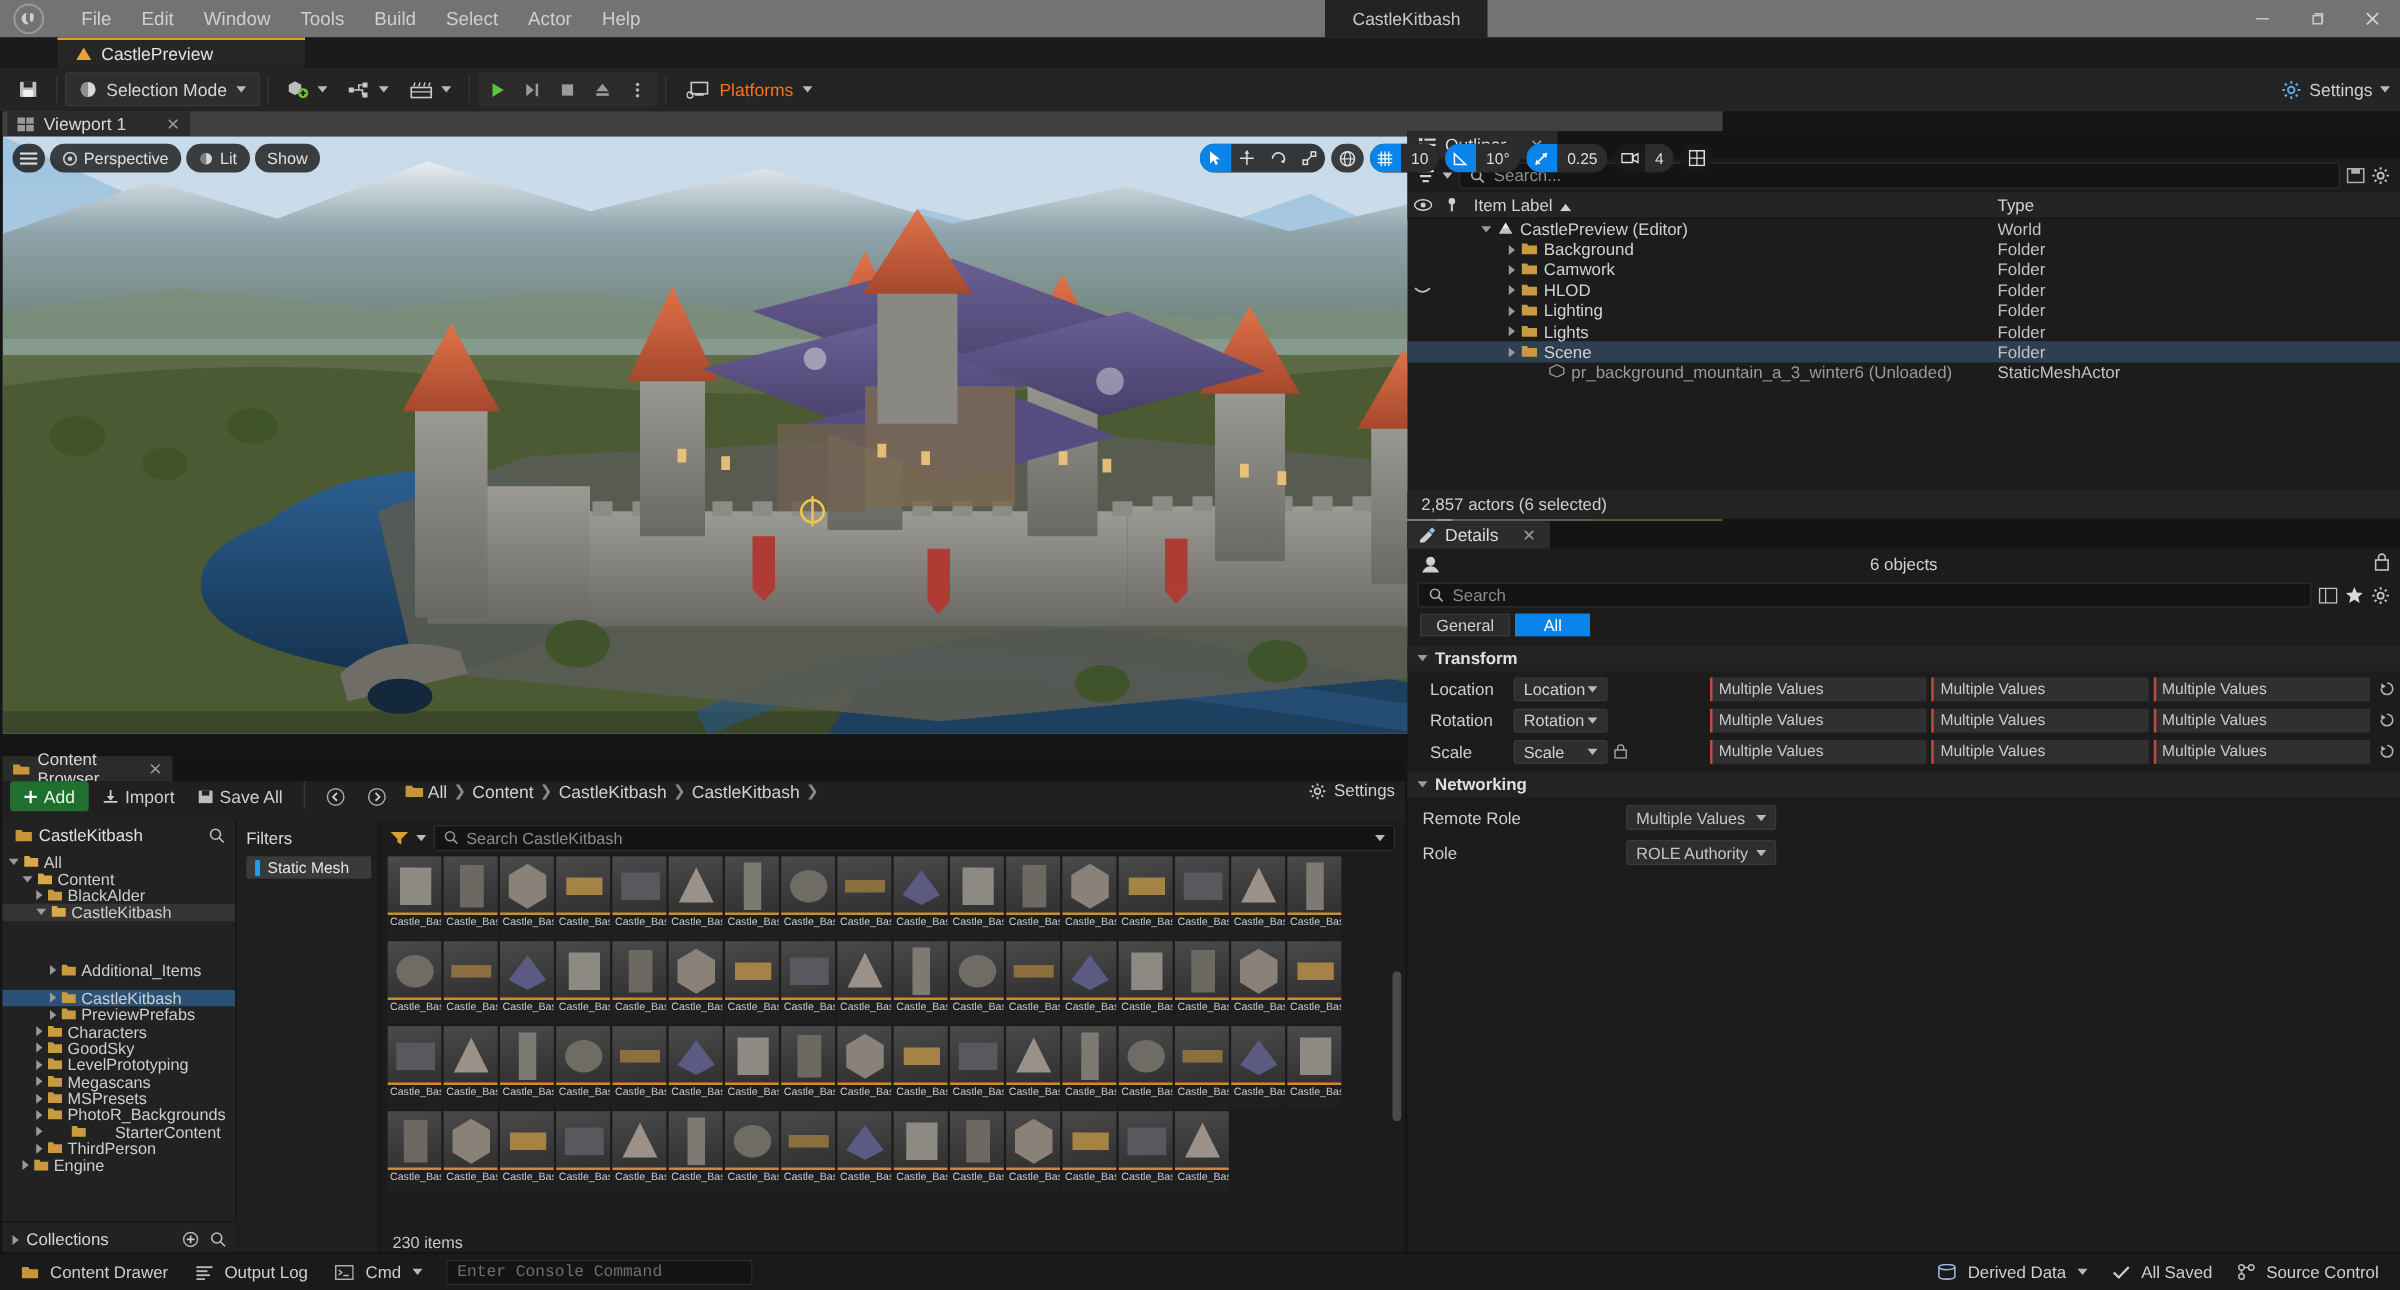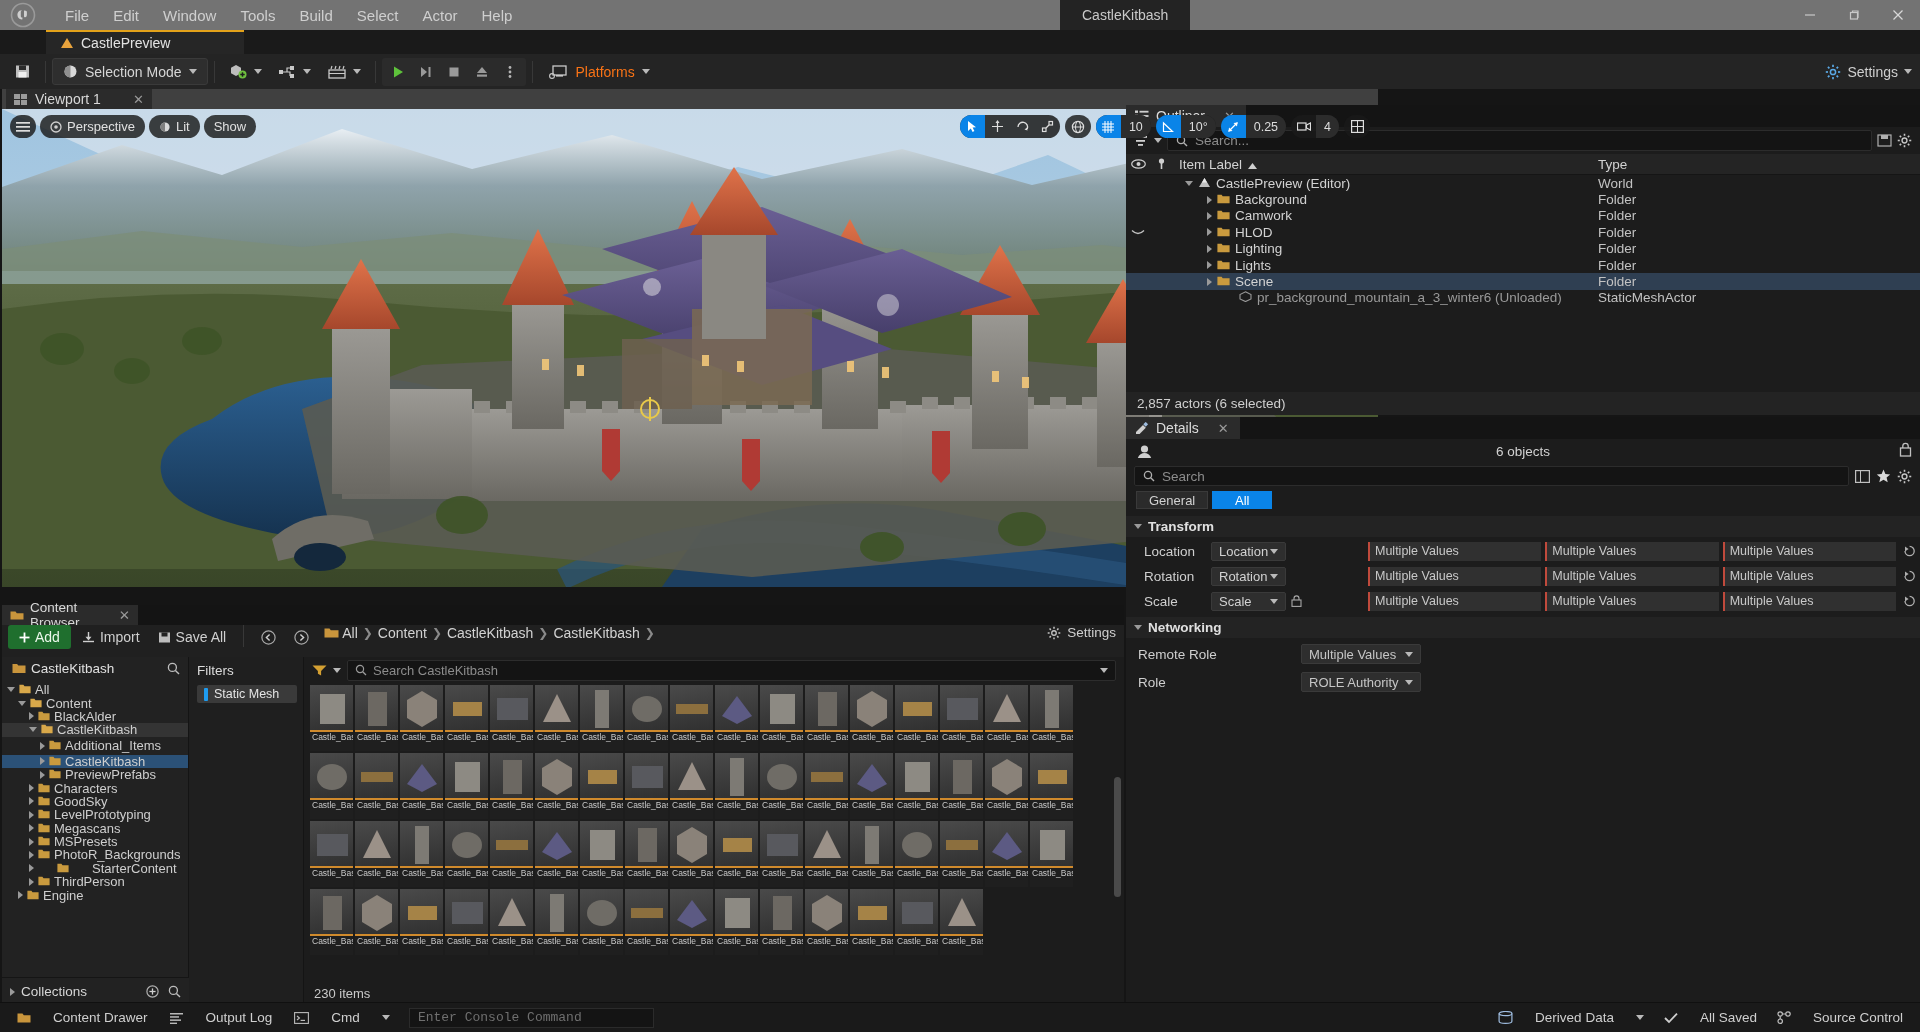--- a/index.html
+++ b/index.html
@@ -152,21 +152,21 @@
   .revert { width:22px; display:flex; align-items:center; justify-content:center; color:#b0b0b0; }
   .prow2 { height:24px; display:flex; align-items:center; font-size:13.5px; margin-top:4px; }
   .prow2 .plabel { width:175px; padding-left:12px; color:#cfcfcf; }
   .prow2 .wide { width:120px; height:20px; background:#2e2e2e; border:1px solid #3a3a3a; border-radius:2px;
     display:flex; align-items:center; justify-content:space-between; padding:0 7px; font-size:13px; color:#c6c6c6; }
   .lockrow { position:absolute; right:8px; top:3px; }
 
   
   .statusbar { position:absolute; bottom:0; left:0; width:1920px; height:30px; background:#1a1a1a;
     display:flex; align-items:center; padding:0 8px; gap:4px; border-top:1px solid #101010; }
-  .sb-btn { height:24px; display:flex; align-items:center; gap:22px; padding:0 9px; font-size:13.5px; color:#cfcfcf; border-radius:2px; }
+  .sb-btn { height:24px; display:flex; align-items:center; gap:9px; padding:0 9px; font-size:13.5px; color:#cfcfcf; border-radius:2px; }
   .cmd-inp { width:245px; height:20px; background:#141414; border:1px solid #2b2b2b; margin-left:6px;
     display:flex; align-items:center; padding:0 8px; font-size:13px; color:#6f6f6f; font-family:"Liberation Mono", monospace; }
   .sb-right { margin-left:auto; display:flex; align-items:center; gap:2px; }
   .ico { display:inline-flex; align-items:center; justify-content:center; }
 </style>
 </head>
 <body>
 
 <div class="app">
 
@@ -745,21 +745,21 @@
                   </svg></span>
                 <span>BlackAlder</span>
               </div>
               <div class="tnode sel2" style="padding-left: 27px; height: 13.4px;">
                 <span class="tri-d"></span>
                 <span><svg width="12" height="10">
                     <path d="M0.4 0.8h4l1.1 1.5h6.1v7H0.4z" fill="#d8a84a"></path>
                   </svg></span>
                 <span>CastleKitbash</span>
               </div>
-              <div class="tnode" style="padding-left: 38px; height: 18px;">
+              <div class="tnode" style="padding-left: 38px; height: 31px; margin-top: 24px;">
                 <span class="tri-r"></span>
                 <span><svg width="12" height="10">
                     <path d="M0.4 0.8h4l1.1 1.5h6.1v7H0.4z" fill="#c99a3e"></path>
                   </svg></span>
                 <span>Additional_Items</span>
               </div>
               <div class="tnode sel" style="padding-left: 38px; height: 13.4px;">
                 <span class="tri-r"></span>
                 <span><svg width="12" height="10">
                     <path d="M0.4 0.8h4l1.1 1.5h6.1v7H0.4z" fill="#c99a3e"></path>

